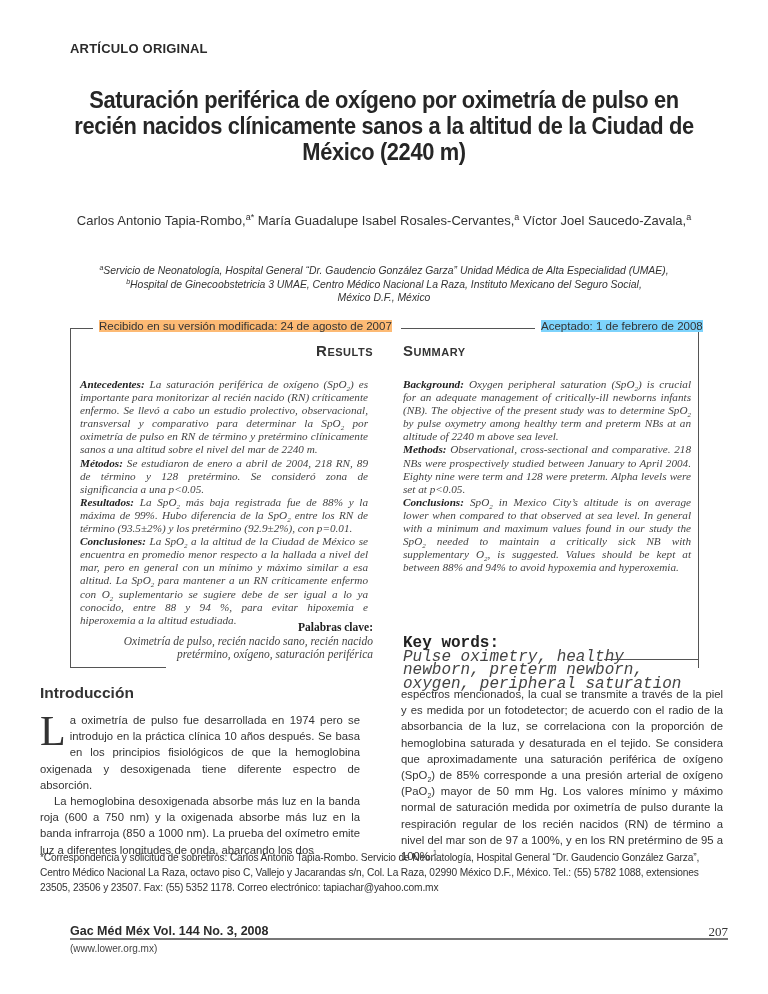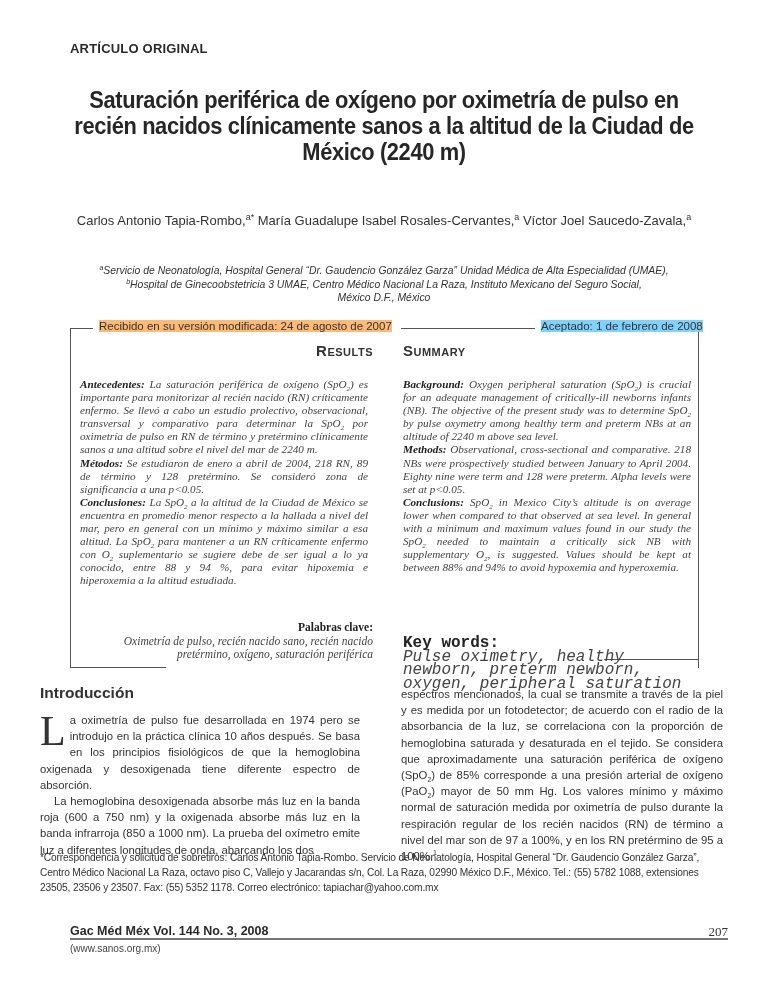--- a/index.html
+++ b/index.html
@@ -96,20 +96,21 @@
 
 <div class="received">Recibido en su versión modificada: 24 de agosto de 2007</div>
 <div class="accepted">Aceptado: 1 de febrero de 2008</div>
 
 <div class="resumen-head">Results</div>
 <div class="summary-head">Summary</div>
 
 <div class="abs abs-left">
   <p><b>Antecedentes:</b><span> La saturación periférica de oxígeno (SpO</span><sub>2</sub><span>) es importante para monitorizar al recién nacido (RN) críticamente enfermo. Se llevó a cabo un estudio prolectivo, observacional, transversal y comparativo para determinar la SpO</span><sub>2</sub><span> por oximetría de pulso en RN de término y pretérmino clínicamente sanos a una altitud sobre el nivel del mar de 2240 m.</span></p>
   <p><b>Métodos:</b><span> Se estudiaron de enero a abril de 2004, 218 RN, 89 de término y 128 pretérmino. Se consideró zona de significancia a una p&lt;0.05.</span></p>
+  <p><b>Resultados:</b><span> La SpO</span><sub>2</sub><span> más baja registrada fue de 88% y la máxima de 99%. Hubo diferencia de la SpO</span><sub>2</sub><span> entre los RN de término (93.5±2%) y los pretérmino (92.9±2%), con p=0.01.</span></p>
   <p><b>Conclusiones:</b><span> La SpO</span><sub>2</sub><span> a la altitud de la Ciudad de México se encuentra en promedio menor respecto a la hallada a nivel del mar, pero en general con un mínimo y máximo similar a esa altitud. La SpO</span><sub>2</sub><span> para mantener a un RN críticamente enfermo con O</span><sub>2</sub><span> suplementario se sugiere debe de ser igual a lo ya conocido, entre 88 y 94 %, para evitar hipoxemia e hiperoxemia a la altitud estudiada.</span></p>
 </div>
 
 <div class="abs abs-right">
   <p><b>Background:</b><span> Oxygen peripheral saturation (SpO</span><sub>2</sub><span>) is crucial for an adequate management of critically-ill newborns infants (NB). The objective of the present study was to determine SpO</span><sub>2</sub><span> by pulse oxymetry among healthy term and preterm NBs at an altitude of 2240 m above sea level.</span></p>
   <p><b>Methods:</b><span> Observational, cross-sectional and comparative. 218 NBs were prospectively studied between January to April 2004. Eighty nine were term and 128 were preterm. Alpha levels were set at p&lt;0.05.</span></p>
   <p><b>Conclusions:</b><span> SpO</span><sub>2</sub><span> in Mexico City’s altitude is on average lower when compared to that observed at sea level. In general with a minimum and maximum values found in our study the SpO</span><sub>2</sub><span> needed to maintain a critically sick NB with supplementary O</span><sub>2</sub><span>, is suggested. Values should be kept at between 88% and 94% to avoid hypoxemia and hyperoxemia.</span></p>
 </div>
 
 <div class="kw-left">
@@ -130,13 +131,13 @@
 
 <div class="body-col body-right">
   <p><span>espectros mencionados, la cual se transmite a través de la piel y es medida por un fotodetector; de acuerdo con el radio de la absorbancia de la luz, se correlaciona con la proporción de hemoglobina saturada y desaturada en el tejido. Se considera que aproximadamente una saturación periférica de oxígeno (SpO</span><sub>2</sub><span>) de 85% corresponde a una presión arterial de oxígeno (PaO</span><sub>2</sub><span>) mayor de 50 mm Hg. Los valores mínimo y máximo normal de saturación medida por oximetría de pulso durante la respiración regular de los recién nacidos (RN) de término a nivel del mar son de 97 a 100%, y en los RN pretérmino de 95 a 100%.</span><sup>1</sup></p>
 </div>
 
 <div class="footnote">*Correspondencia y solicitud de sobretiros: Carlos Antonio Tapia-Rombo. Servicio de Neonatología, Hospital General “Dr. Gaudencio González Garza”, Centro Médico Nacional La Raza, octavo piso C, Vallejo y Jacarandas s/n, Col. La Raza, 02990 México D.F., México. Tel.: (55) 5782 1088, extensiones 23505, 23506 y 23507. Fax: (55) 5352 1178. Correo electrónico: tapiachar@yahoo.com.mx</div>
 
 <div class="footer-journal">Gac Méd Méx Vol. 144 No. 3, 2008</div>
 <div class="footer-page">207</div>
 <div class="footer-rule"></div>
-<div class="footer-url">(www.sanos.org.mx)</div>
+<div class="footer-url">(www.lower.org.mx)</div>
 
 </body></html>

